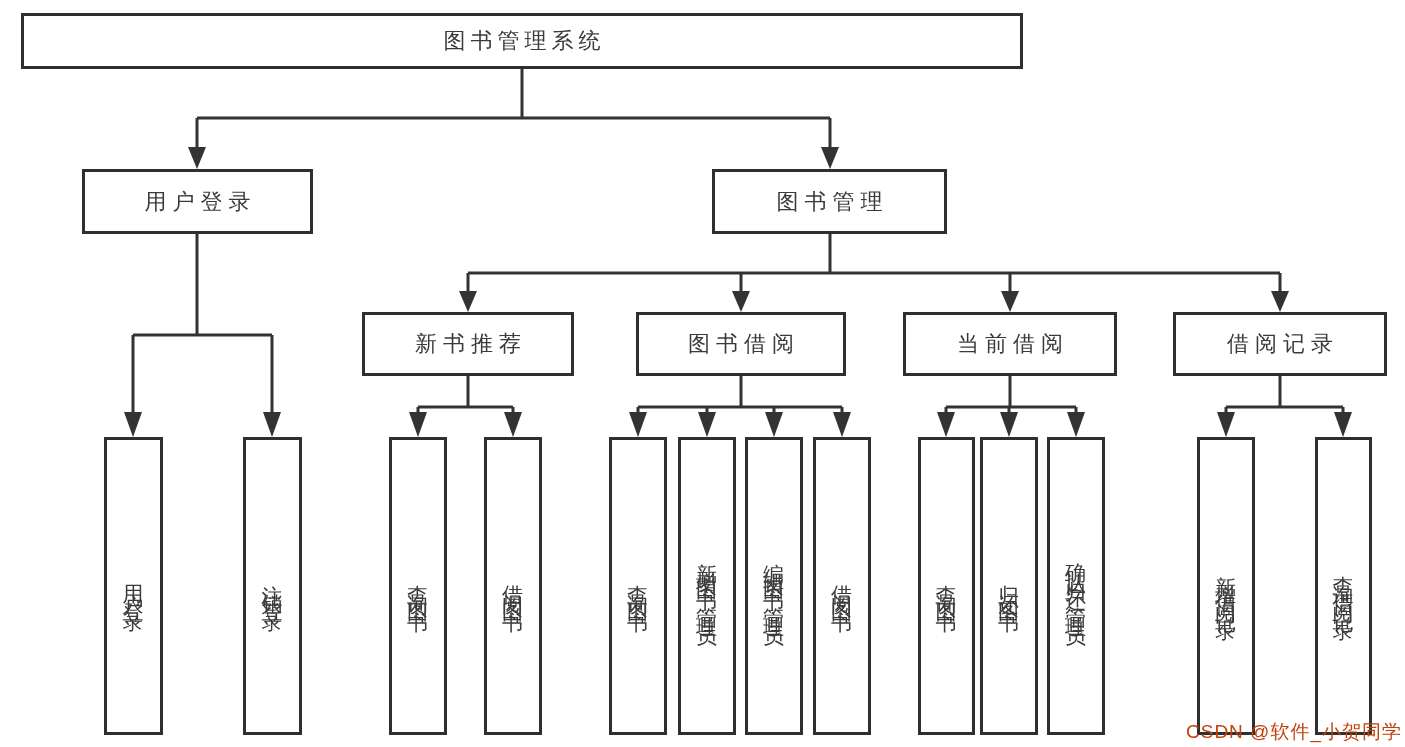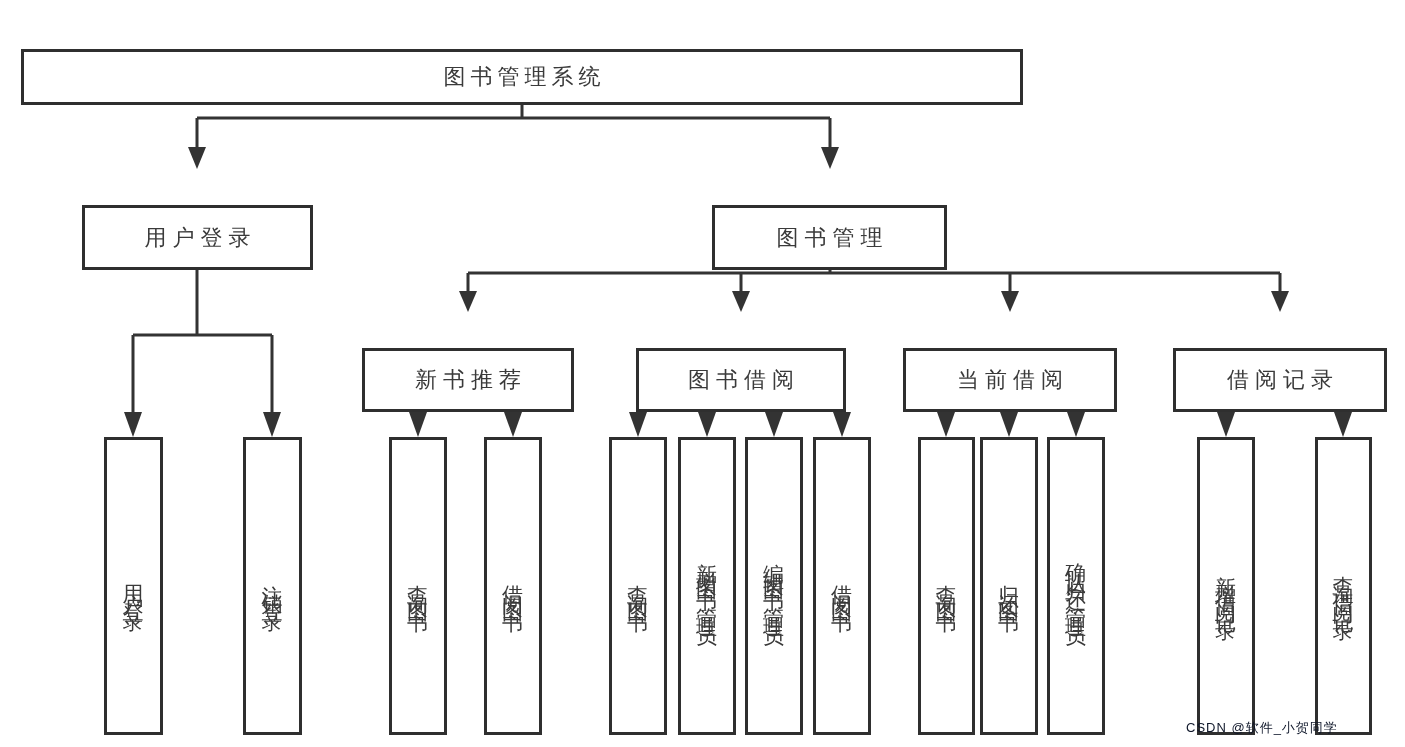--- a/index.html
+++ b/index.html
@@ -31,41 +31,40 @@
     display: flex;
     align-items: center;
     justify-content: center;
     color: #3a3a3a;
   }
   .hbox {
     font-size: 22px;
     letter-spacing: 6px;
     text-indent: 6px;
     white-space: nowrap;
-    margin-top: 36px;
   }
   .rootbox {
     font-size: 22px;
     letter-spacing: 5px;
     text-indent: 5px;
   }
   .vbox .vtext {
     writing-mode: vertical-rl;
     text-orientation: mixed;
     font-size: 21px;
     letter-spacing: 9px;
     line-height: 1;
     color: #3a3a3a;
   }
   .watermark {
     position: absolute;
     left: 1186px;
     top: 719px;
-    font-size: 13px;
-    color: #0f172a;
+    font-size: 19px;
+    color: #c2410c;
     letter-spacing: 1px;
     white-space: nowrap;
     z-index: 5;
   }
 </style>
 </head>
 <body>
 
 <div class="canvas">
 

